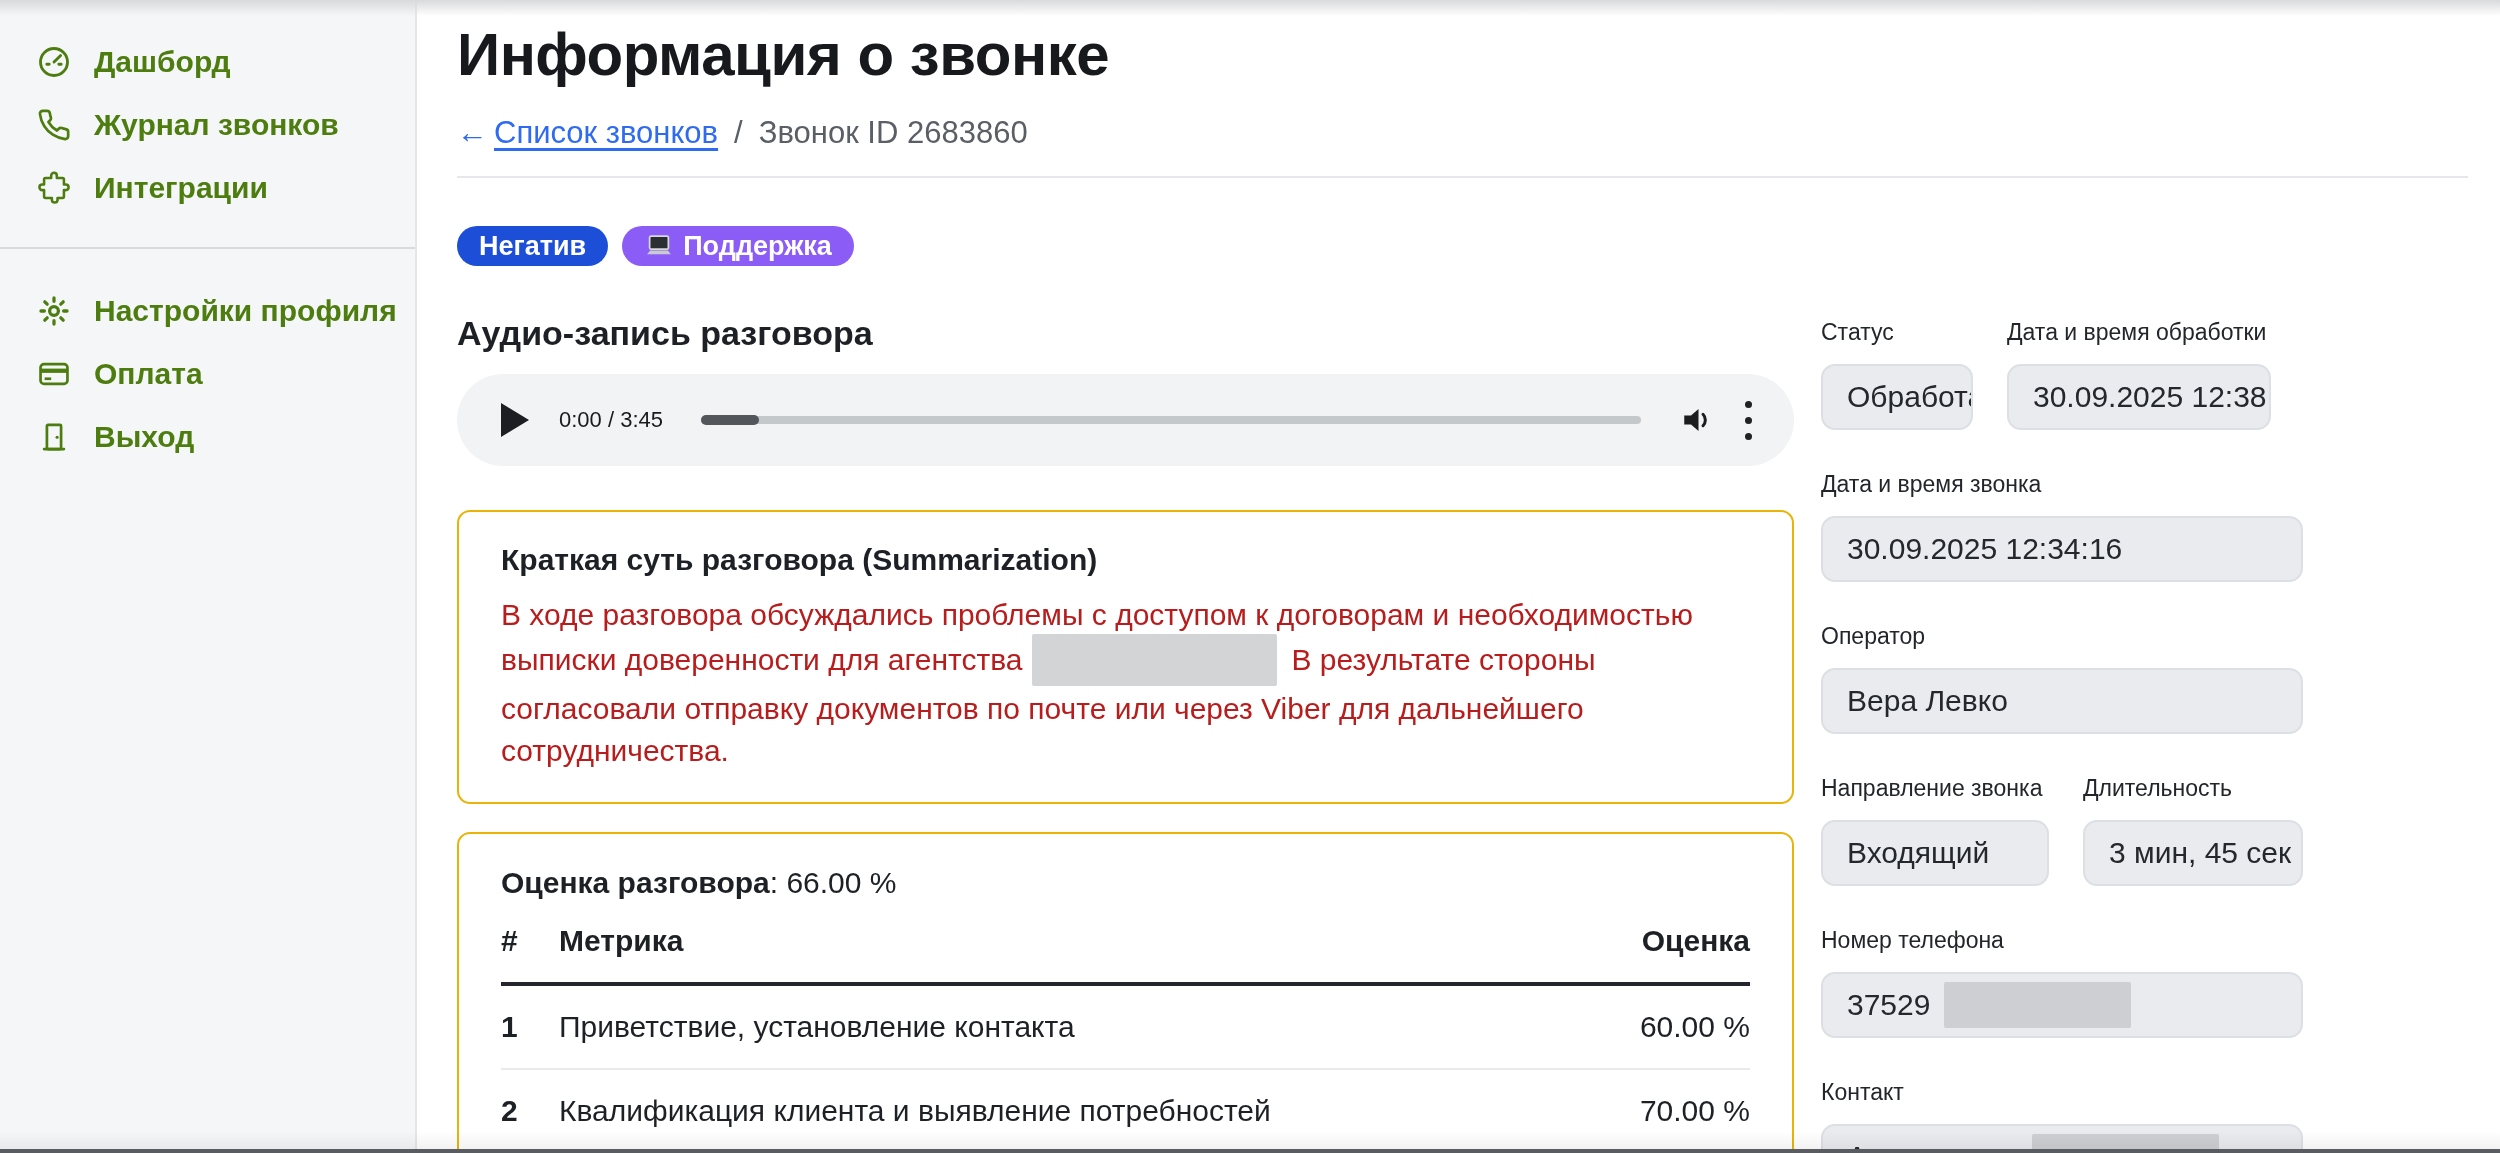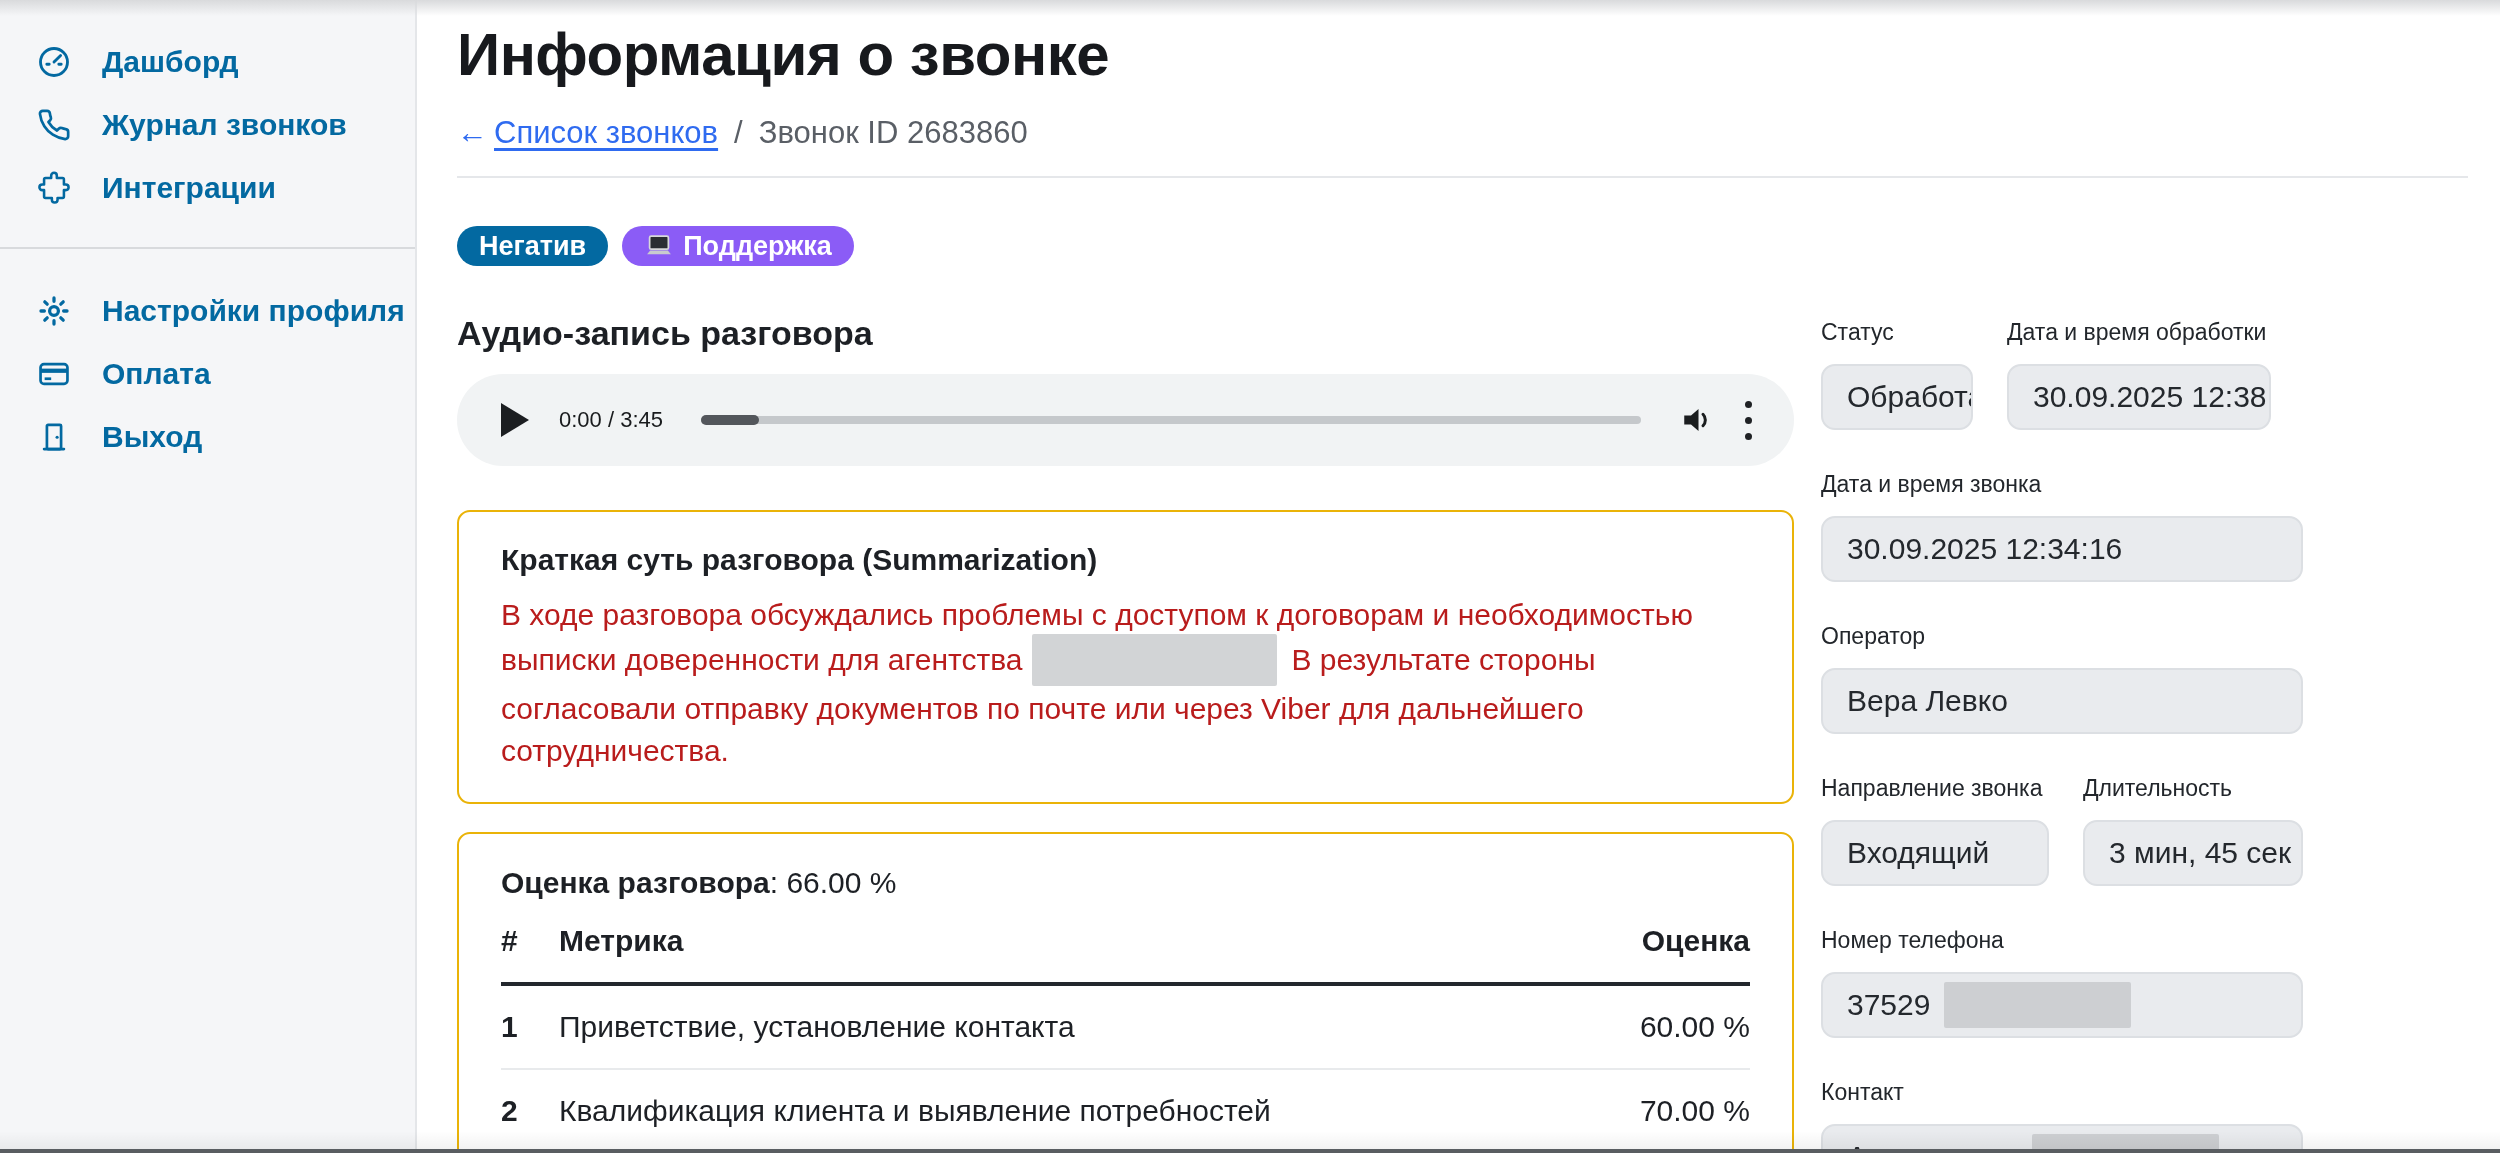--- a/index.html
+++ b/index.html
@@ -13,39 +13,39 @@
   
   .top-fade { position:absolute; top:0; left:0; right:0; height:16px;
     background:linear-gradient(#d9dadc, rgba(255,255,255,0)); z-index:40; pointer-events:none; }
   .bottom-fade { position:absolute; bottom:0; left:0; right:0; height:22px; z-index:40; pointer-events:none;
     background:linear-gradient(rgba(0,0,0,0), rgba(0,0,0,0.05));
     border-bottom:4px solid #595d61; }
 
   
   .sidebar { width:417px; min-width:417px; height:100%; background:#f5f6f8;
     border-right:2px solid #e4e6e9; padding-top:30px; }
-  .nav-item { display:flex; align-items:center; gap:30px; height:63px; padding-left:36px;
-    color:#0369a1; font-size:30px; font-weight:600; cursor:pointer; white-space:nowrap; }
+  .nav-item { display:flex; align-items:center; gap:22px; height:63px; padding-left:36px;
+    color:#4d7c0f; font-size:30px; font-weight:600; cursor:pointer; white-space:nowrap; }
   .nav-item .icon { width:36px; height:36px; display:flex; align-items:center; justify-content:center; flex:0 0 36px; }
   .nav-item svg { display:block; }
   .sidebar-divider { height:2px; background:#d8dadd; margin:28px 0 30px 0; }
 
   
   .main { flex:1; position:relative; padding:0 32px 0 40px; }
   h1.page-title { margin-top:22px; font-size:60px; line-height:66px; font-weight:700; color:#17191d; letter-spacing:-0.5px; }
   .breadcrumb { margin-top:26px; font-size:31px; line-height:38px; color:#5a5f66; display:flex; align-items:center; gap:6px; }
   .breadcrumb .back-arrow { color:#2f6bf0; }
   .breadcrumb a.back-link { color:#2f6bf0; text-decoration:underline; text-underline-offset:5px; cursor:pointer; }
   .breadcrumb .sep { margin:0 10px; color:#5a5f66; }
   .header-divider { border:none; border-top:2px solid #e5e7ea; margin-top:24px; }
 
   .badges { display:flex; gap:14px; margin-top:48px; }
   .badge { height:40px; border-radius:21px; display:inline-flex; align-items:center; gap:9px;
     padding:0 22px; color:#fff; font-size:27px; font-weight:700; white-space:nowrap; }
-  .badge.dark { background:#0369a1; }
+  .badge.dark { background:#1d4ed8; }
   .badge.gray { background:#8b5cf6; }
   .badge .badge-icon { display:flex; align-items:center; }
 
   .columns { display:flex; margin-top:48px; gap:27px; }
   .col-left { width:1337px; min-width:1337px; }
   .col-right { width:482px; min-width:482px; }
 
   
   h2.section-title { font-size:34px; line-height:38px; font-weight:700; color:#1d2025; margin-bottom:22px; }
   .audio-player { height:92px; border-radius:46px; background:#f1f3f4;

